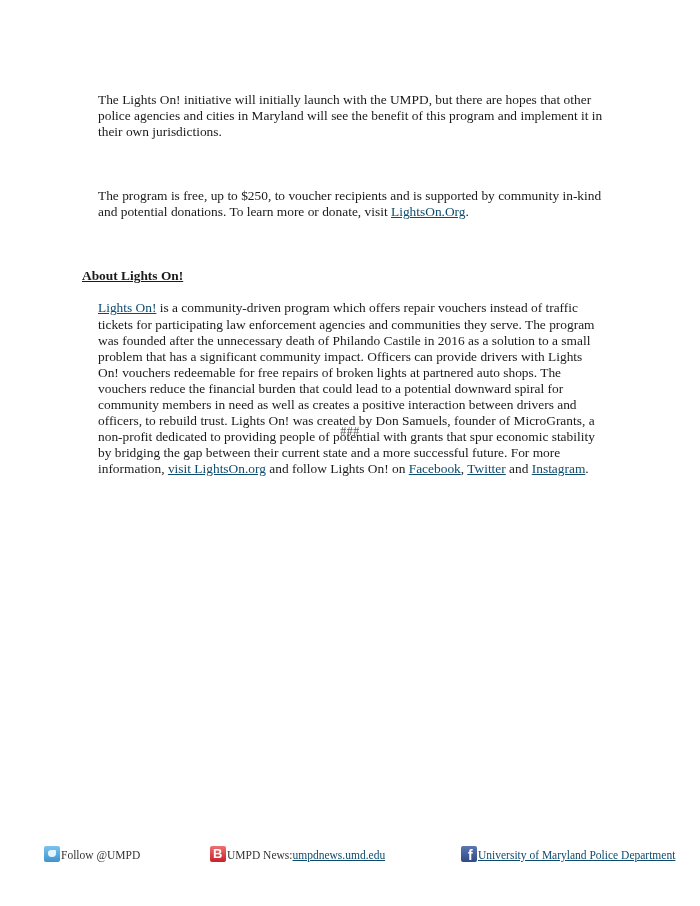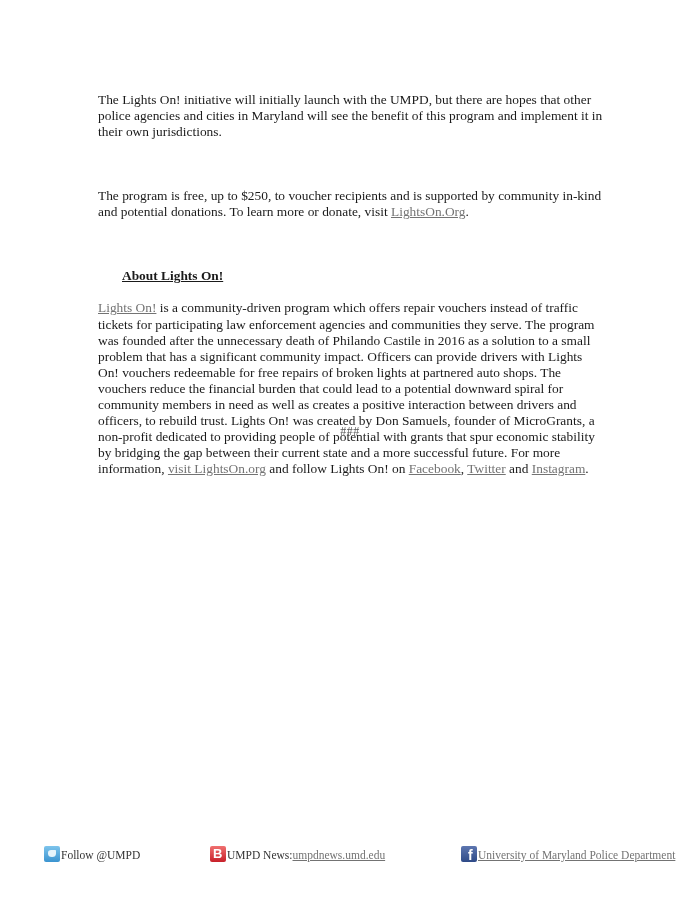--- a/index.html
+++ b/index.html
@@ -3,24 +3,24 @@
   <meta charset="utf-8">
   <style>
     html, body { margin: 0; padding: 0; background: #ffffff; }
     body {
       width: 700px; height: 906px; position: relative; overflow: hidden;
       font-family: "Liberation Serif", "DejaVu Serif", serif;
       color: #1a1a1a;
     }
     .page { position: absolute; left: 82px; top: 76px; width: 540px; }
     p, .blk { margin: 16px; font-size: 13.4px; line-height: 16.1px; }
-    a { color: #737373; text-decoration: underline; }
+    a { color: #0c4a6e; text-decoration: underline; }
     .gap1 { height: 16px; }
     .gap2 { height: 32px; }
-    .heading { font-weight: bold; text-decoration: underline; font-size: 13.4px; line-height: 16px; margin-left: 40px; }
+    .heading { font-weight: bold; text-decoration: underline; font-size: 13.4px; line-height: 16px; }
     .end { position: absolute; left: 0; width: 700px; top: 424px; text-align: center; font-size: 12px; color: #555; letter-spacing: 0.5px; }
     .footer { position: absolute; top: 846px; left: 0; width: 700px; height: 22px; font-size: 11.5px; }
     .fitem { position: absolute; top: 0; display: flex; align-items: flex-end; white-space: nowrap; color: #333; }
     .icon { width: 16px; height: 16px; border-radius: 2px; display: inline-block; position: relative; margin-right: 1px; }
     .tw { background: linear-gradient(#7dc4ec, #3b94d0); }
     .tw::after { content: ""; position: absolute; left: 4px; top: 4px; width: 8px; height: 7px; border-radius: 40% 10% 50% 50%; background: #e6f4fb; }
     .bl { background: linear-gradient(#f07070, #c8202a); }
     .bl::after { content: "B"; position: absolute; left: 3px; top: 0; color: #fff; font: bold 13px "Liberation Sans", sans-serif; line-height: 16px; }
     .fb { background: linear-gradient(#5d76b0, #2e4a88); }
     .fb::after { content: "f"; position: absolute; left: 7px; top: 1px; color: #fff; font: bold 14px "Liberation Sans", sans-serif; line-height: 16px; }

